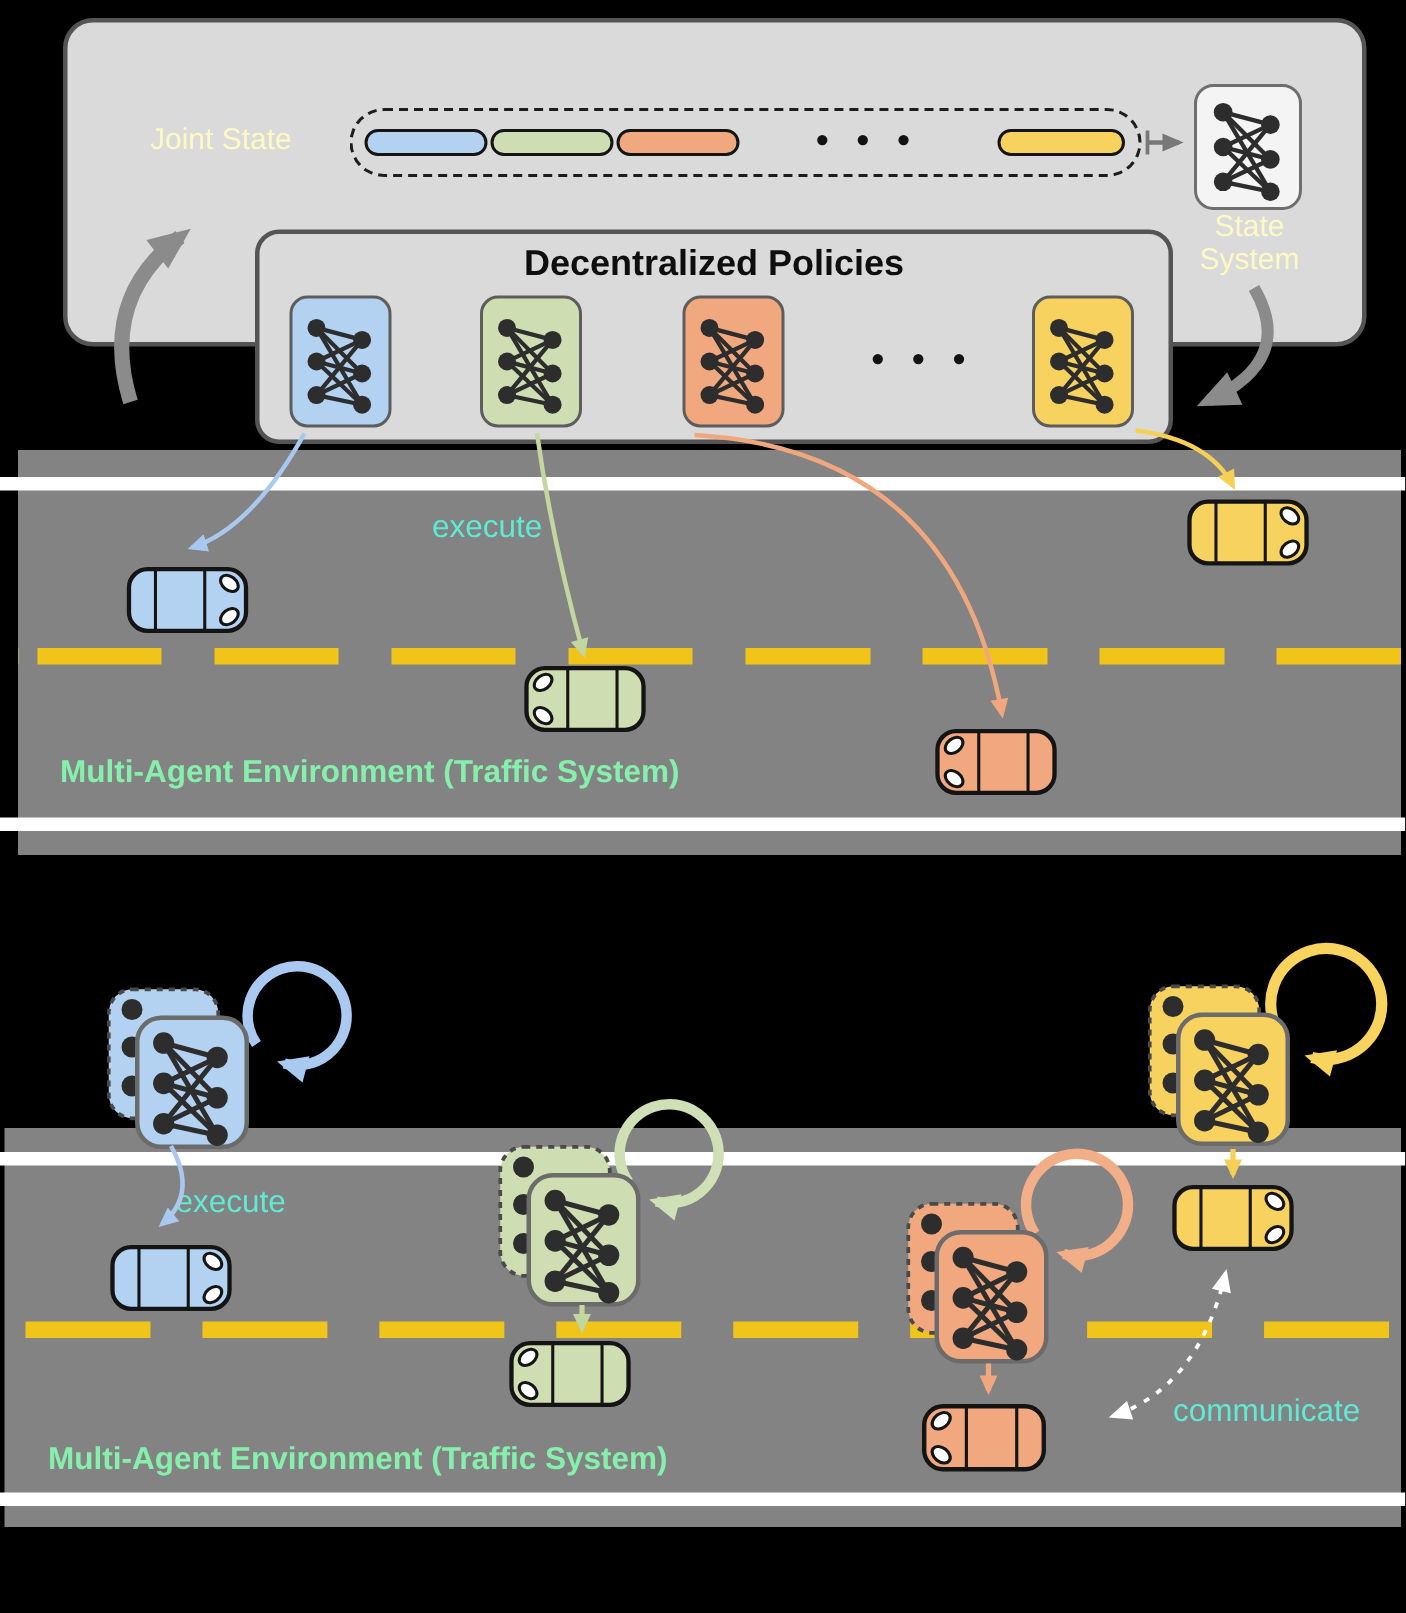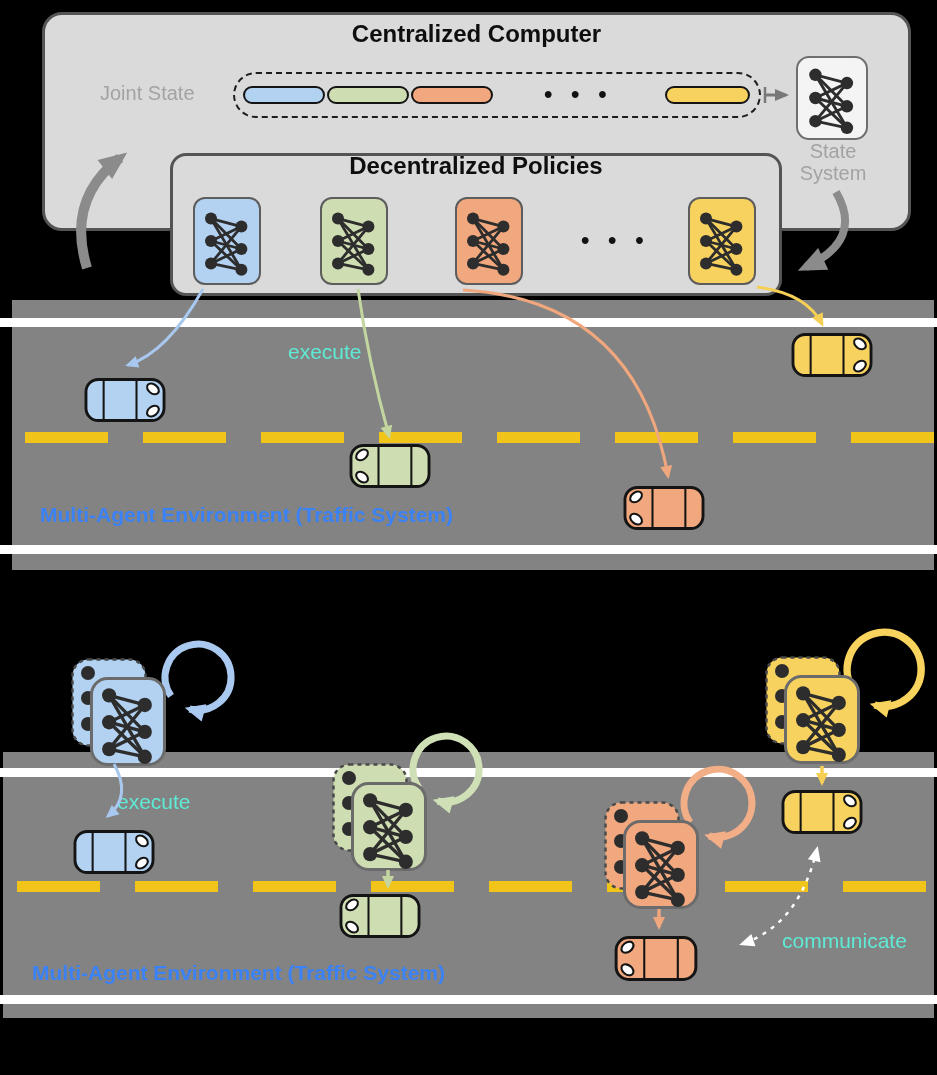--- a/index.html
+++ b/index.html
@@ -1,33 +1,33 @@
 <!DOCTYPE html>
 <html><head>
 <meta charset="utf-8">
 <style>
   html,body{margin:0;padding:0;background:#000;}
   #stage{position:relative;width:937px;height:1075px;background:#000;
          font-family:"Liberation Sans",sans-serif;overflow:hidden;}
   .panel{position:absolute;background:#dadada;border:3px solid #545454;box-sizing:border-box;}
   .title{position:absolute;text-align:center;font-weight:bold;font-size:24px;color:#0e0e0e;}
-  .lbl{position:absolute;font-size:20px;color:#a3a3a3;}
+  .lbl{position:absolute;font-size:20px;color:#fef9c3;}
   .lbl.center{text-align:center;line-height:22px;}
   .chunk{position:absolute;height:18px;border:2.5px solid #141414;border-radius:9px;box-sizing:border-box;}
   .dashed-capsule{position:absolute;border:2.5px dashed #1d1d1d;border-radius:23px;box-sizing:border-box;}
   .dots{position:absolute;font-weight:bold;font-size:24px;letter-spacing:6px;color:#121212;}
   .policy{position:absolute;width:68px;height:88px;border:2.5px solid #5d5d5d;border-radius:12px;
           box-sizing:border-box;display:flex;align-items:center;justify-content:center;}
   .vnbox{position:absolute;width:72px;height:84px;background:#f4f4f4;border:2.5px solid #6e6e6e;
          border-radius:13px;box-sizing:border-box;display:flex;align-items:center;justify-content:center;}
   .road{position:absolute;background:#838383;}
   .stripe{position:absolute;left:0;width:937px;height:9px;background:#ffffff;}
   .lane{position:absolute;height:11px;
         background-image:repeating-linear-gradient(90deg,#f0c419 0px,#f0c419 83px,transparent 83px,transparent 118px);}
-  .roadlbl{position:absolute;color:#3b82f6;font-weight:bold;font-size:21px;white-space:nowrap;}
+  .roadlbl{position:absolute;color:#86efac;font-weight:bold;font-size:21px;white-space:nowrap;}
   .annot{position:absolute;color:#5eead4;font-size:21px;white-space:nowrap;}
   .car{position:absolute;}
   .grp{position:absolute;}
   .overlay{position:absolute;left:0;top:0;pointer-events:none;}
   svg{display:block;}
   #svg-defs{position:absolute;width:0;height:0;}
 </style>
 </head>
 <body>
 
@@ -60,21 +60,20 @@
         <rect x="2.5" y="3" width="95" height="50" rx="15" fill="currentColor" stroke="#141414" stroke-width="3.5"></rect>
         <line x1="24" y1="4" x2="24" y2="52" stroke="#141414" stroke-width="2.5"></line>
         <line x1="64" y1="4" x2="64" y2="52" stroke="#141414" stroke-width="2.5"></line>
         <ellipse cx="84" cy="14.5" rx="8" ry="5.5" transform="rotate(38 84 14.5)" fill="#ffffff" stroke="#141414" stroke-width="2.5"></ellipse>
         <ellipse cx="84" cy="41.5" rx="8" ry="5.5" transform="rotate(-38 84 41.5)" fill="#ffffff" stroke="#141414" stroke-width="2.5"></ellipse>
       </g>
     </defs>
   </svg>
 
   <div class="panel" style="left:42px;top:12px;width:869px;height:219px;border-radius:20px;"></div>
-  <div class="title" style="left:42px;top:20px;width:869px;">Centralized Computer</div>
 
   <div class="lbl" style="left:100px;top:82px;">Joint State</div>
 
   <div class="dashed-capsule" style="left:233px;top:72px;width:528px;height:46px;"></div>
   <div class="chunk" style="left:243px;top:86px;width:82px;background:#b3d1f0;"></div>
   <div class="chunk" style="left:327px;top:86px;width:82px;background:#cfddb2;"></div>
   <div class="chunk" style="left:411px;top:86px;width:82px;background:#f1a87e;"></div>
   <div class="dots" style="left:544px;top:80px;">• • •</div>
   <div class="chunk" style="left:665px;top:86px;width:85px;background:#f8d25f;"></div>
 
@@ -82,21 +81,21 @@
     <svg viewBox="0 0 70 88" width="58" height="74">
       <use href="#nn-icon"></use>
     </svg>
   </div>
   <div class="lbl center" style="left:791px;top:140px;width:84px;">
     <div>State</div>
     <div>System</div>
   </div>
 
   <div class="panel" style="left:170px;top:153px;width:612px;height:143px;border-radius:16px;"></div>
-  <div class="title" style="left:170px;top:152px;width:612px;">Decentralized Policies</div>
+  <div class="title" style="left:170px;top:162px;width:612px;">Decentralized Policies</div>
 
   <div class="policy" style="left:193px;top:197px;background:#b3d1f0;">
     <svg viewBox="0 0 70 88" width="56" height="74">
         <use href="#nn-icon"></use>
       </svg>
   </div>
   <div class="policy" style="left:320px;top:197px;background:#cfddb2;">
     <svg viewBox="0 0 70 88" width="56" height="74">
         <use href="#nn-icon"></use>
       </svg>

